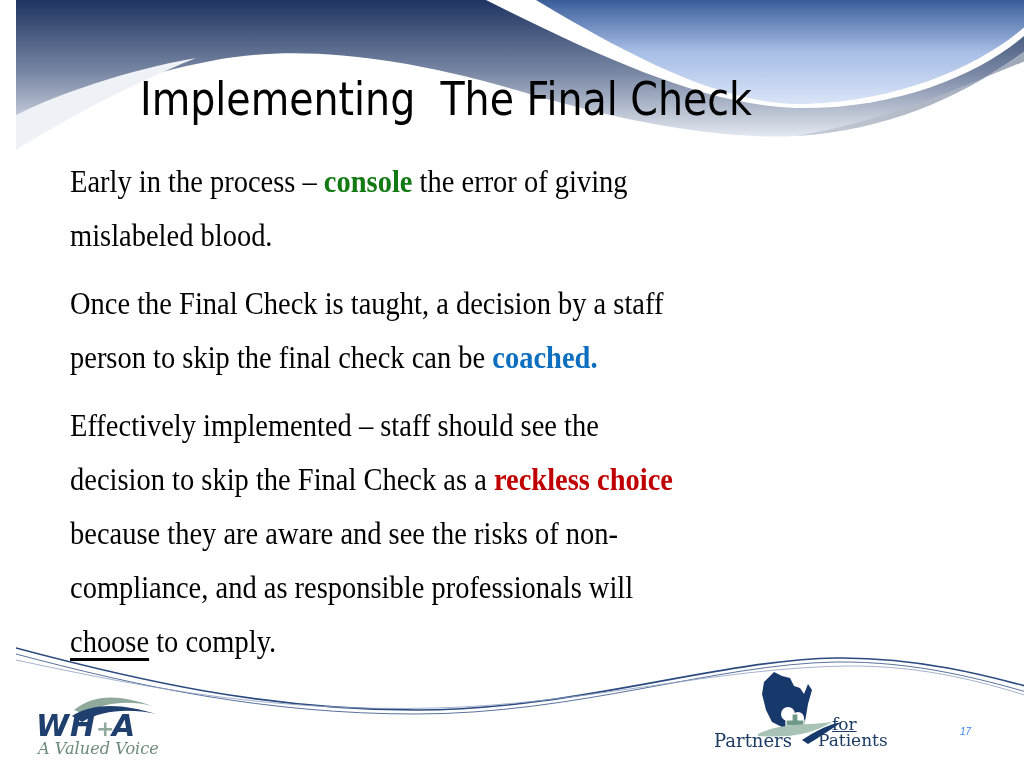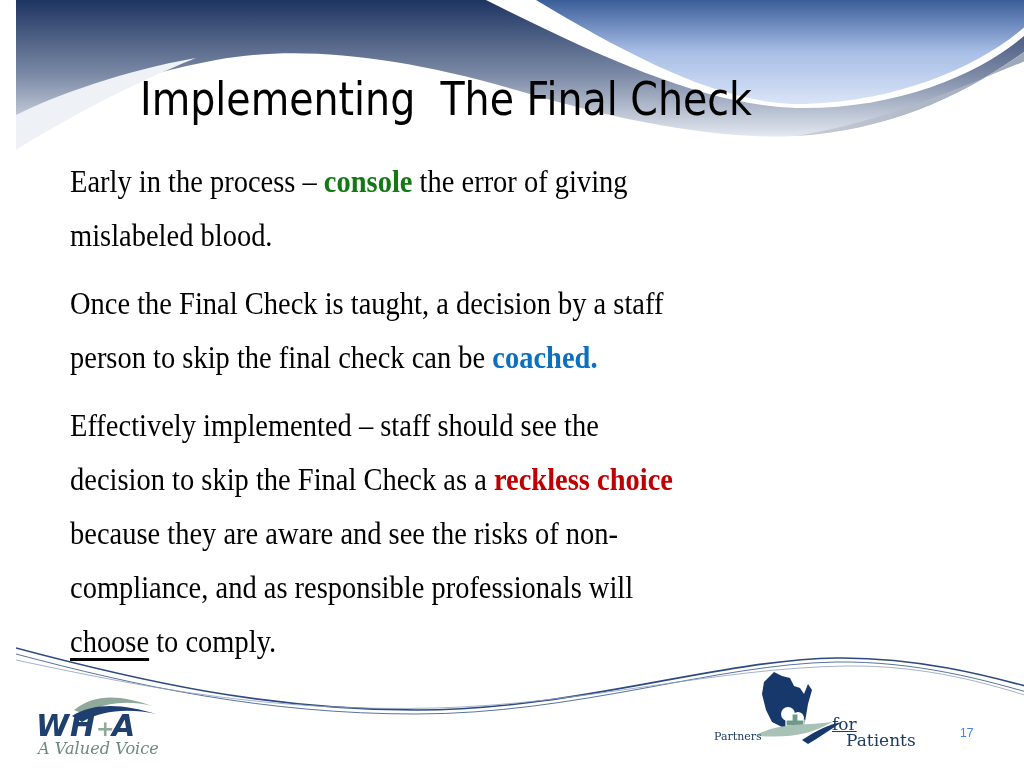--- a/index.html
+++ b/index.html
@@ -30,33 +30,33 @@
     .u { text-decoration: underline; text-underline-offset: 6px; }
     .wha-logo { position: absolute; left: 18px; top: 692px; width: 130px; height: 70px; }
     .wha-tag {
       position: absolute; left: 22px; top: 738px;
       font-family: "DejaVu Serif", serif; font-style: italic; font-size: 17px; color: #6c8a7c;
       transform: scaleX(0.95); transform-origin: left center;
     }
     .pfp-logo { position: absolute; left: 696px; top: 664px; width: 180px; height: 90px; }
     .pfp-partners {
       position: absolute; left: 698px; top: 730px;
-      font-family: "DejaVu Serif", serif; font-size: 11px; color: #1d3c63;
+      font-family: "DejaVu Serif", serif; font-size: 18px; color: #1d3c63;
     }
     .pfp-for {
       position: absolute; left: 816px; top: 714px;
       font-family: "DejaVu Serif", serif; font-size: 17px; color: #1d3c63; text-decoration: underline;
     }
     .pfp-patients {
       position: absolute; left: 802px; top: 730px;
-      font-family: "DejaVu Serif", serif; font-size: 17px; color: #1d3c63; margin-left: 28px;
+      font-family: "DejaVu Serif", serif; font-size: 17px; color: #1d3c63;
     }
     .page-number {
       position: absolute; left: 944px; top: 726px;
-      font-size: 12px; color: #3b82f6;
+      font-size: 10px; color: #3b82f6; font-style: italic;
     }
   </style>
 </head>
 <body>
 
 <div class="slide">
 
   <svg class="header-swoosh" viewBox="0 0 1024 150" preserveAspectRatio="none">
     <defs>
       <linearGradient id="gDark" x1="0" y1="0" x2="0" y2="1">

